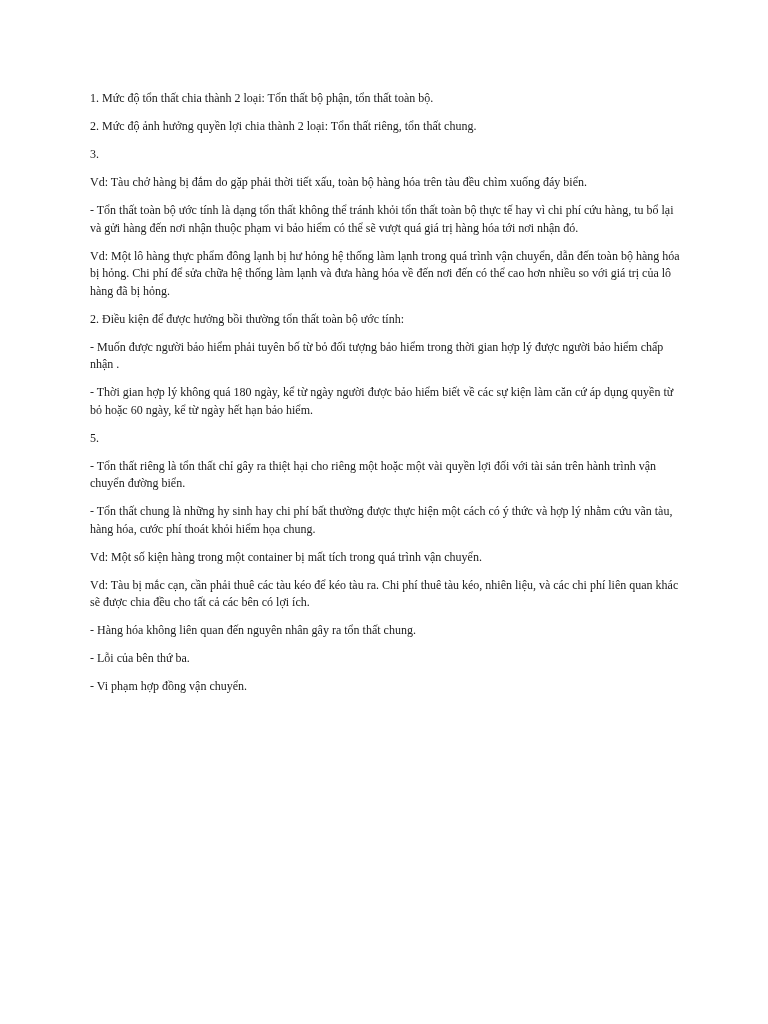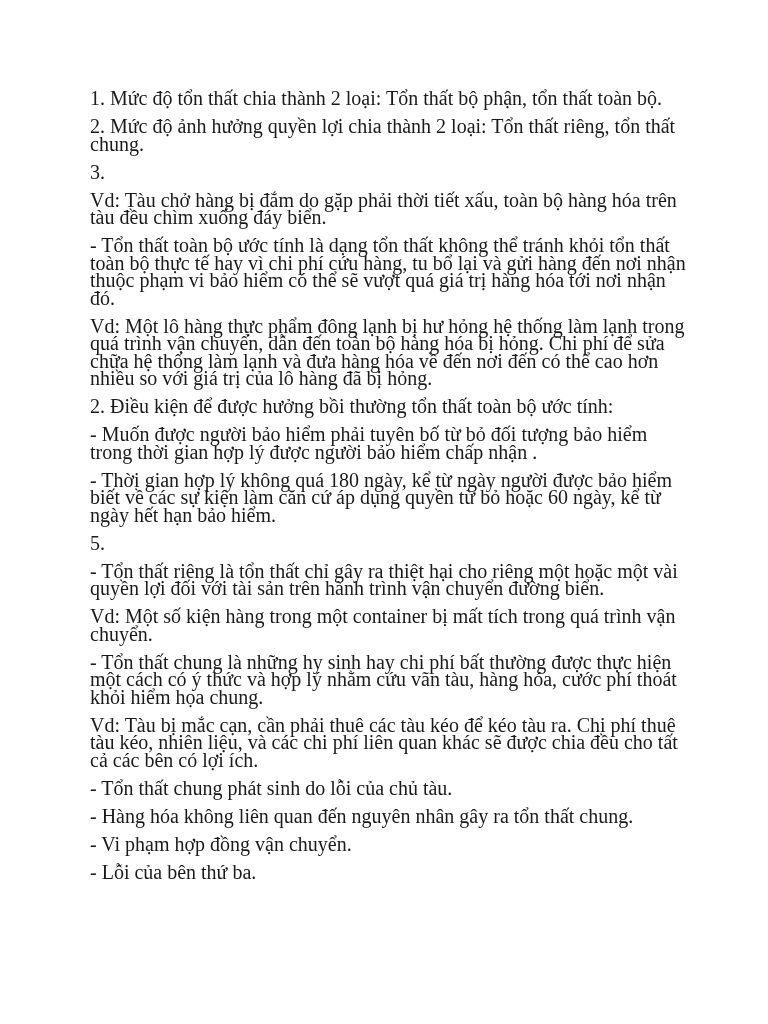--- a/index.html
+++ b/index.html
@@ -1,38 +1,37 @@
 <!DOCTYPE html>
 <html><head>
 <meta charset="utf-8">
 <style>
   html, body { margin: 0; padding: 0; background: #ffffff; }
   body { width: 768px; height: 1024px; overflow: hidden; position: relative; }
   .page {
     position: absolute; left: 90px; top: 90px; width: 596px;
     font-family: "Liberation Serif", serif;
-    font-size: 20px; line-height: 17.5px; color: #1a1a1a;
+    font-size: 12px; line-height: 17.5px; color: #1a1a1a;
   }
   .p { margin: 0 0 10.5px 0; }
 </style>
 </head>
 <body>
 
 <div class="page">
   <p class="p">1. Mức độ tổn thất chia thành 2 loại: Tổn thất bộ phận, tổn thất toàn bộ.</p>
   <p class="p">2. Mức độ ảnh hưởng quyền lợi chia thành 2 loại: Tổn thất riêng, tổn thất chung.</p>
   <p class="p">3.</p>
   <p class="p">Vd: Tàu chở hàng bị đắm do gặp phải thời tiết xấu, toàn bộ hàng hóa trên tàu đều chìm xuống đáy biển.</p>
   <p class="p">- Tổn thất toàn bộ ước tính là dạng tổn thất không thể tránh khỏi tổn thất toàn bộ thực tế hay vì chi phí cứu hàng, tu bổ lại và gửi hàng đến nơi nhận thuộc phạm vi bảo hiểm có thể sẽ vượt quá giá trị hàng hóa tới nơi nhận đó.</p>
   <p class="p">Vd: Một lô hàng thực phẩm đông lạnh bị hư hỏng hệ thống làm lạnh trong quá trình vận chuyển, dẫn đến toàn bộ hàng hóa bị hỏng. Chi phí để sửa chữa hệ thống làm lạnh và đưa hàng hóa về đến nơi đến có thể cao hơn nhiều so với giá trị của lô hàng đã bị hỏng.</p>
   <p class="p">2. Điều kiện để được hưởng bồi thường tổn thất toàn bộ ước tính:</p>
   <p class="p">- Muốn được người bảo hiểm phải tuyên bố từ bỏ đối tượng bảo hiểm trong thời gian hợp lý được người bảo hiểm chấp nhận .</p>
   <p class="p">- Thời gian hợp lý không quá 180 ngày, kể từ ngày người được bảo hiểm biết về các sự kiện làm căn cứ áp dụng quyền từ bỏ hoặc 60 ngày, kể từ ngày hết hạn bảo hiểm.</p>
   <p class="p">5.</p>
   <p class="p">- Tổn thất riêng là tổn thất chỉ gây ra thiệt hại cho riêng một hoặc một vài quyền lợi đối với tài sản trên hành trình vận chuyển đường biển.</p>
+  <p class="p">- Tổn thất chung là những hy sinh hay chi phí bất thường được thực hiện một cách có ý thức và hợp lý nhằm cứu vãn tàu, hàng hóa, cước phí thoát khỏi hiểm họa chung.</p>
   <p class="p">Vd: Một số kiện hàng trong một container bị mất tích trong quá trình vận chuyển.</p>
-  <p class="p">- Tổn thất chung là những hy sinh hay chi phí bất thường được thực hiện một cách có ý thức và hợp lý nhằm cứu vãn tàu, hàng hóa, cước phí thoát khỏi hiểm họa chung.</p>
   <p class="p">Vd: Tàu bị mắc cạn, cần phải thuê các tàu kéo để kéo tàu ra. Chi phí thuê tàu kéo, nhiên liệu, và các chi phí liên quan khác sẽ được chia đều cho tất cả các bên có lợi ích.</p>
-  <p class="p">- Tổn thất chung phát sinh do lỗi của chủ tàu.</p>
   <p class="p">- Hàng hóa không liên quan đến nguyên nhân gây ra tổn thất chung.</p>
+  <p class="p">- Lỗi của bên thứ ba.</p>
   <p class="p">- Vi phạm hợp đồng vận chuyển.</p>
-  <p class="p">- Lỗi của bên thứ ba.</p>
 </div>
 
 </body></html>

